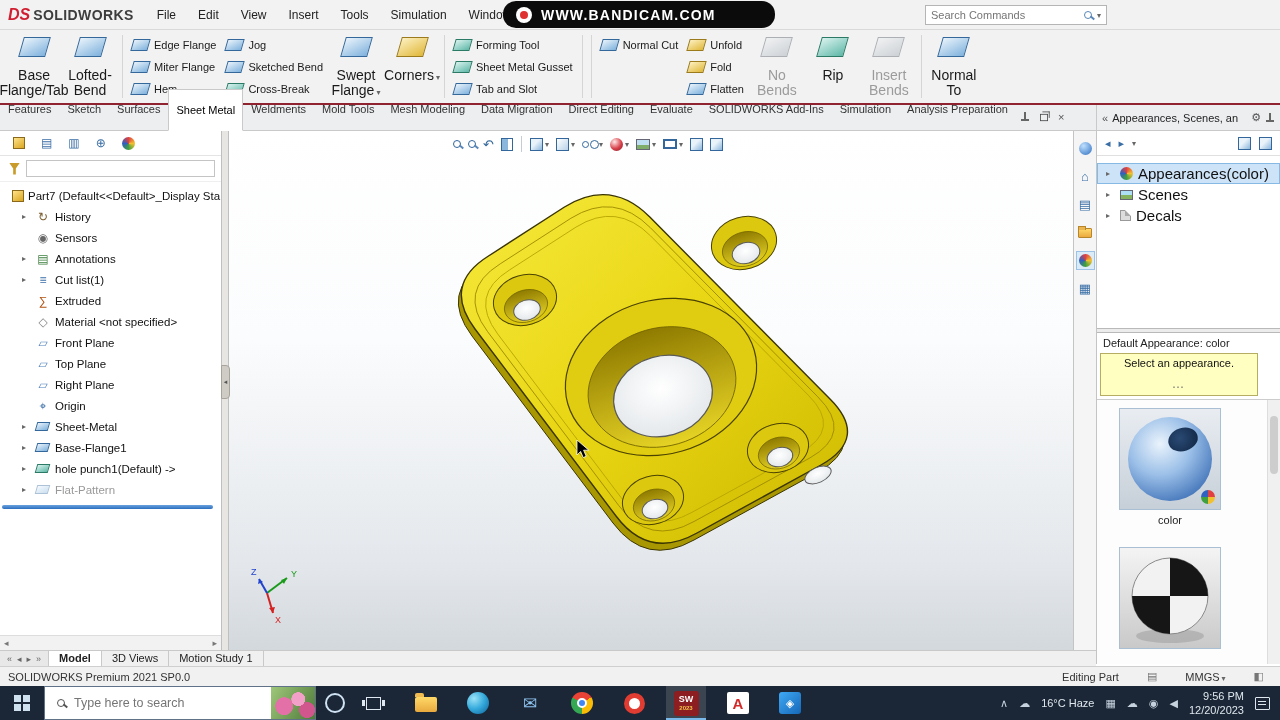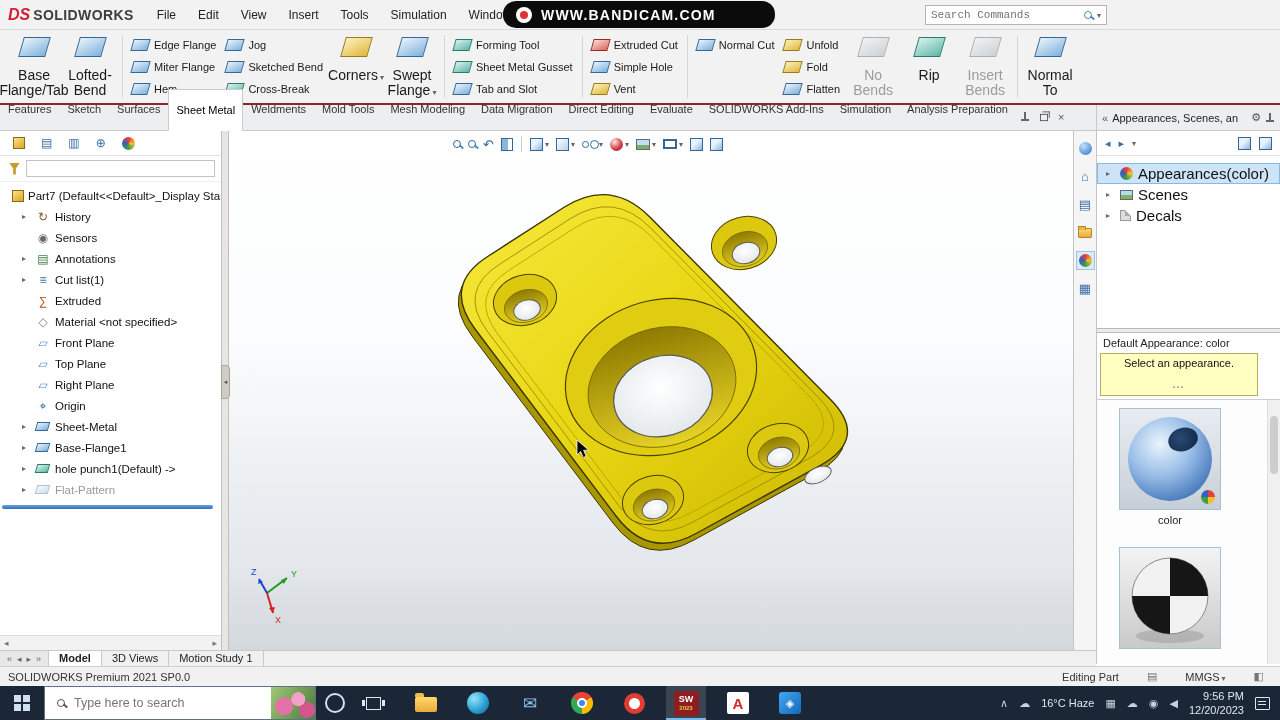--- a/index.html
+++ b/index.html
@@ -16,21 +16,21 @@
 .banner-cam{width:16px;height:16px;border-radius:50%;background:#fff;position:relative;flex:none}
 .banner-cam::after{content:"";position:absolute;inset:4px;border-radius:50%;background:#e03131}
 .banner-text{color:#fff;font-weight:bold;font-size:14px;letter-spacing:1.2px;white-space:nowrap}
 .ptr{position:absolute;left:782px;top:8px;width:9px;height:13px;background:#1a1a1a;clip-path:polygon(0 0,100% 60%,55% 62%,70% 100%,52% 100%,40% 66%,0 92%)}
 .mcaret{position:absolute;top:10px;font-size:9px;color:#555}
 .redball{position:absolute;left:806px;top:9px;width:12px;height:12px;border-radius:50%;background:radial-gradient(circle at 35% 30%,#ff9d9d,#cf1717)}
 .docic{position:absolute;left:838px;top:8px;width:12px;height:14px;background:#fff;border:1px solid #8fb3d6;box-shadow:inset 0 3px 0 #cfe3f5}
 .gearg{position:absolute;left:860px;top:7px;font-size:14px;color:#666}
 .prolabel{position:absolute;left:892px;top:9px;font-size:11px;color:#333}
 .search-box{position:absolute;left:925px;top:5px;width:182px;height:20px;background:#fff;border:1px solid #b5b5b5;display:flex;align-items:center;padding:0 5px;gap:5px;z-index:6}
-.search-box input{border:none;outline:none;flex:1;font-size:11px;color:#777;font-family:Liberation Mono, monospace;background:transparent;min-width:0}
+.search-box input{border:none;outline:none;flex:1;font-size:11px;color:#777;font-family:Liberation Sans, sans-serif;background:transparent;min-width:0}
 .mag{width:8px;height:8px;border:1.6px solid #5a87b8;border-radius:50%;position:relative;display:inline-block;flex:none}
 .mag::after{content:"";position:absolute;width:5px;height:1.6px;background:#5a87b8;right:-4px;bottom:-1px;transform:rotate(40deg)}
 .person{position:absolute;left:1126px;top:8px;width:15px;height:15px;border:1.5px solid #444;border-radius:50%}
 .person::after{content:"";position:absolute;left:3px;top:2px;width:5px;height:5px;border:1.5px solid #444;border-radius:50%}
 .helpq{position:absolute;left:1160px;top:7px;font-weight:bold;font-size:13px;color:#333}
 .restore{width:10px;height:9px;border:1.5px solid #444;position:relative;display:inline-block}
 .restore::before{content:"";position:absolute;left:2px;top:-4px;width:8px;height:7px;border:1.5px solid #444;border-bottom:none;border-left:none}
 .win-restore{position:absolute;left:1208px;top:11px}
 .closex{position:absolute;left:1246px;top:6px;font-size:14px;color:#222;font-weight:bold}
 
@@ -252,57 +252,43 @@
       <div class="sbtn">
           <span class="shp"></span>
           <span>Sketched Bend</span>
         </div>
       <div class="sbtn">
           <span class="shp teal"></span>
           <span>Cross-Break</span>
         </div>
     </div>
     <div class="bigbtn">
+        <span class="shp big"></span>
+        <span class="drop">Swept Flange</span>
+      </div>
+    <div class="bigbtn">
         <span class="shp big gold"></span>
         <span class="drop">Corners</span>
       </div>
-    <div class="bigbtn">
-        <span class="shp big"></span>
-        <span class="drop">Swept Flange</span>
-      </div>
     <div class="rsep"></div>
     <div class="smallcol">
       <div class="sbtn">
           <span class="shp teal"></span>
           <span>Forming Tool</span>
         </div>
       <div class="sbtn">
           <span class="shp teal"></span>
           <span>Sheet Metal Gusset</span>
         </div>
       <div class="sbtn">
           <span class="shp"></span>
           <span>Tab and Slot</span>
         </div>
     </div>
     <div class="rsep"></div>
-    <div class="smallcol">
-      <div class="sbtn">
-          <span class="shp red"></span>
-          <span>Extruded Cut</span>
-        </div>
-      <div class="sbtn">
-          <span class="shp"></span>
-          <span>Simple Hole</span>
-        </div>
-      <div class="sbtn">
-          <span class="shp gold"></span>
-          <span>Vent</span>
-        </div>
-    </div>
     <div class="rsep"></div>
     <div class="smallcol">
       <div class="sbtn">
           <span class="shp"></span>
           <span>Normal Cut</span>
         </div>
     </div>
     <div class="smallcol">
       <div class="sbtn">
           <span class="shp gold"></span>

